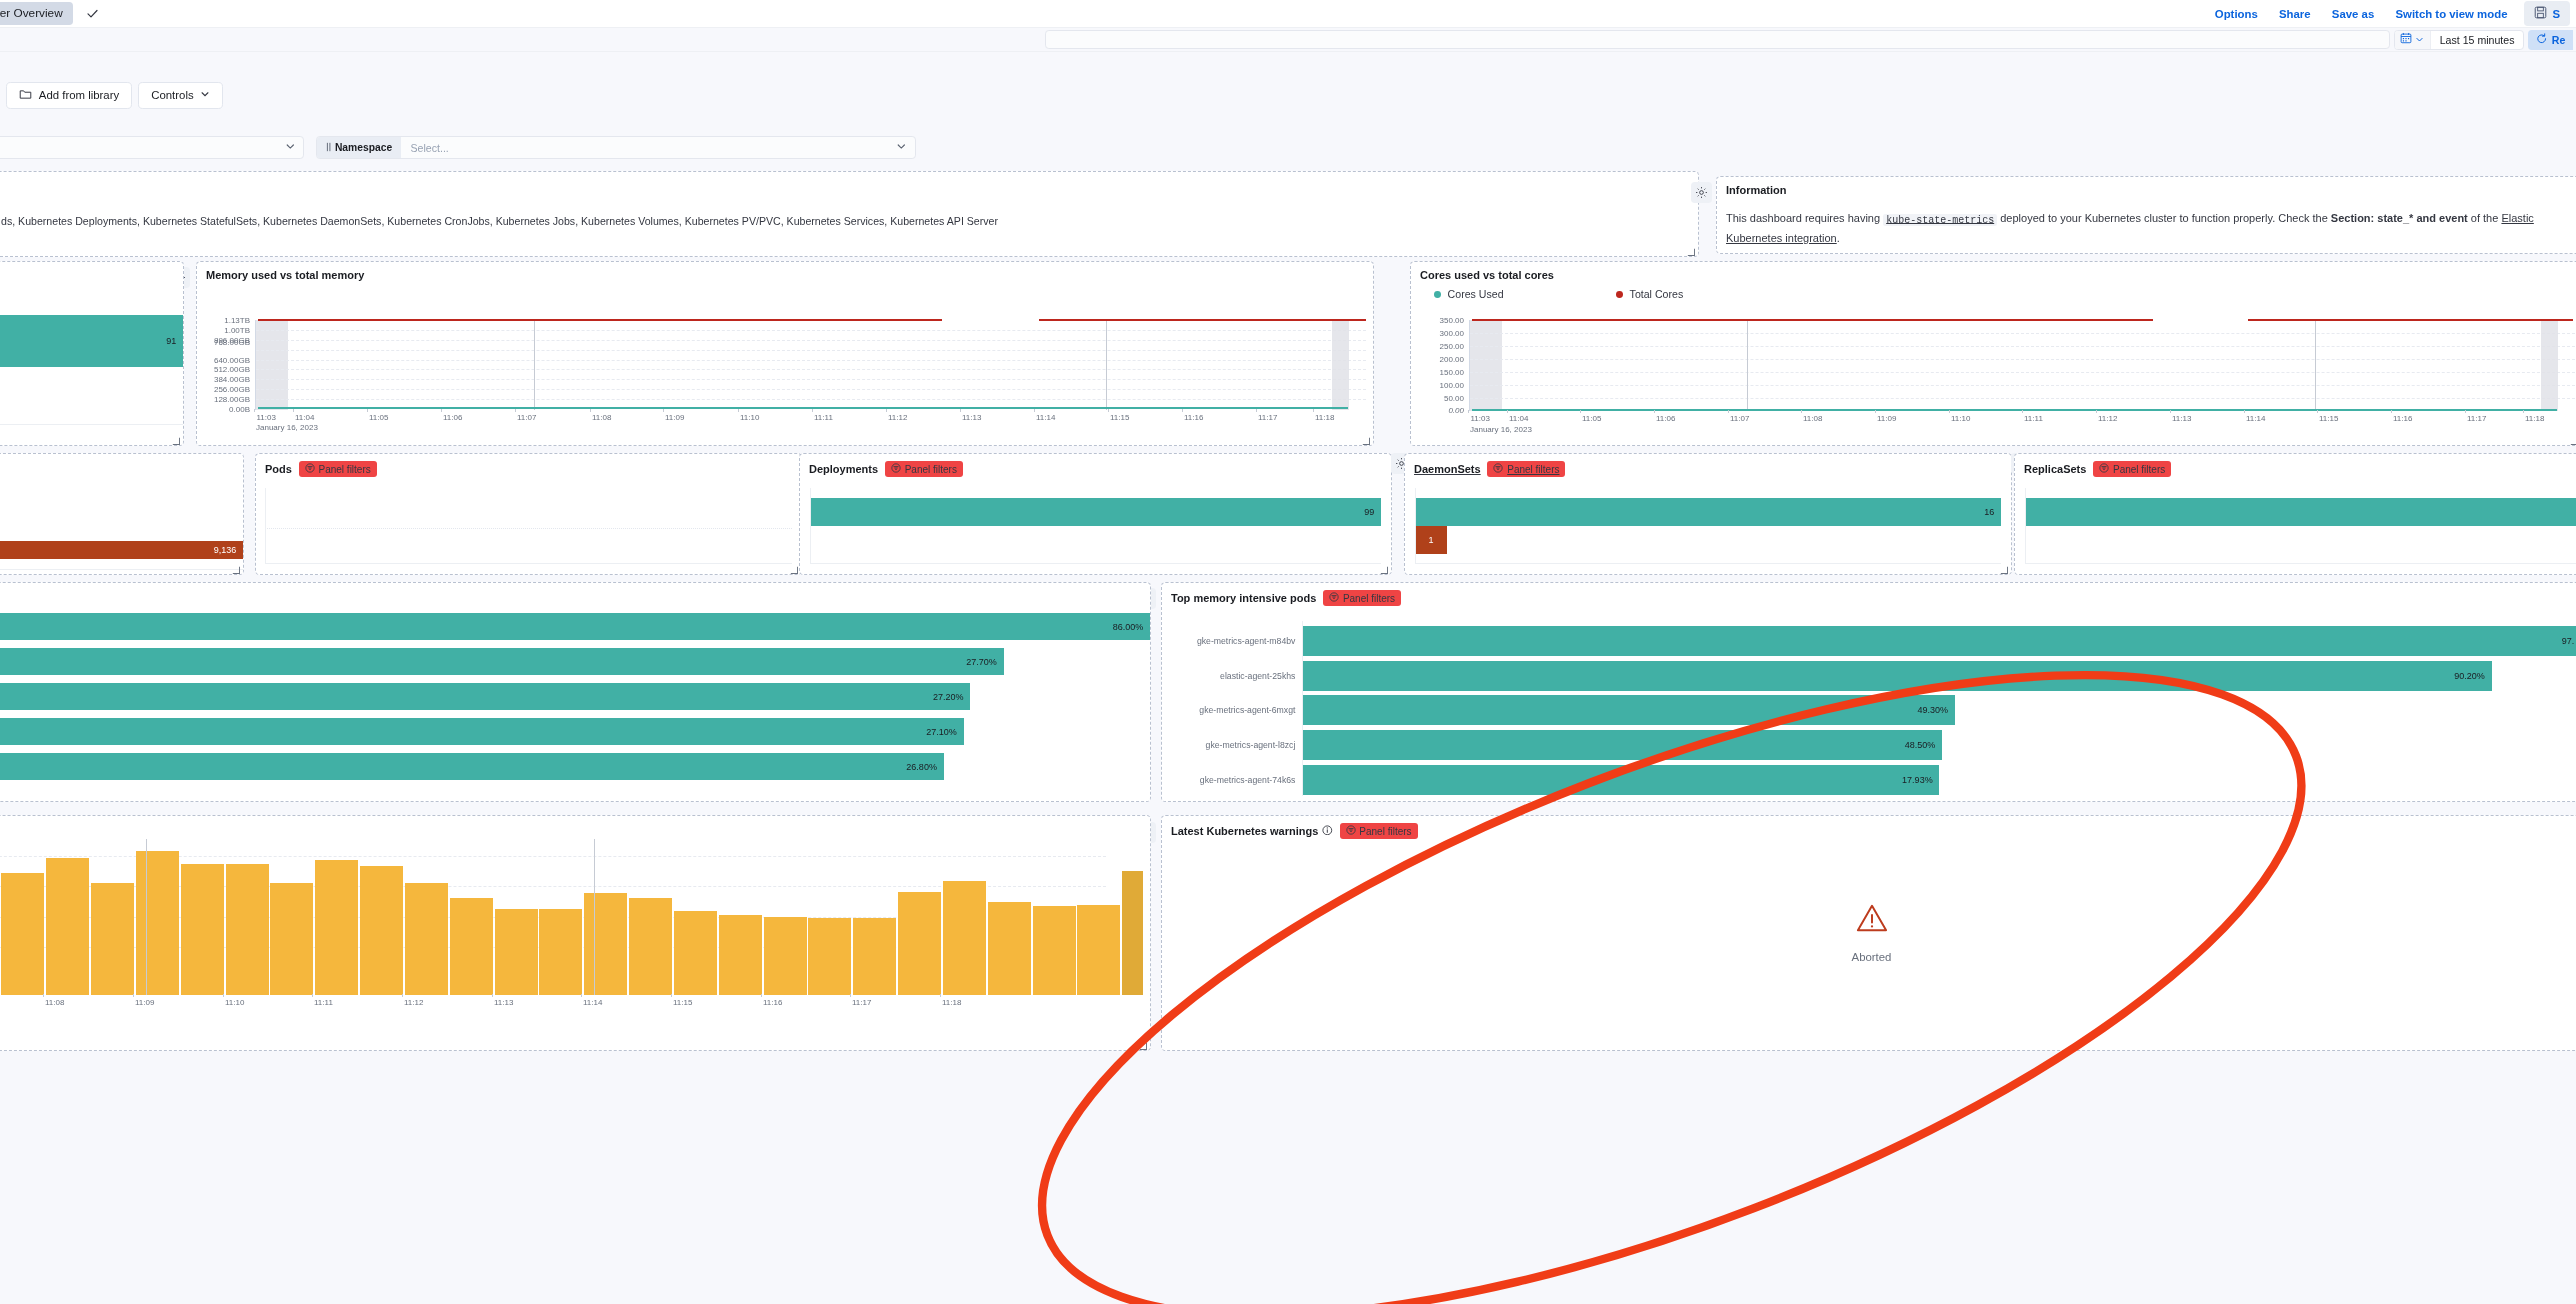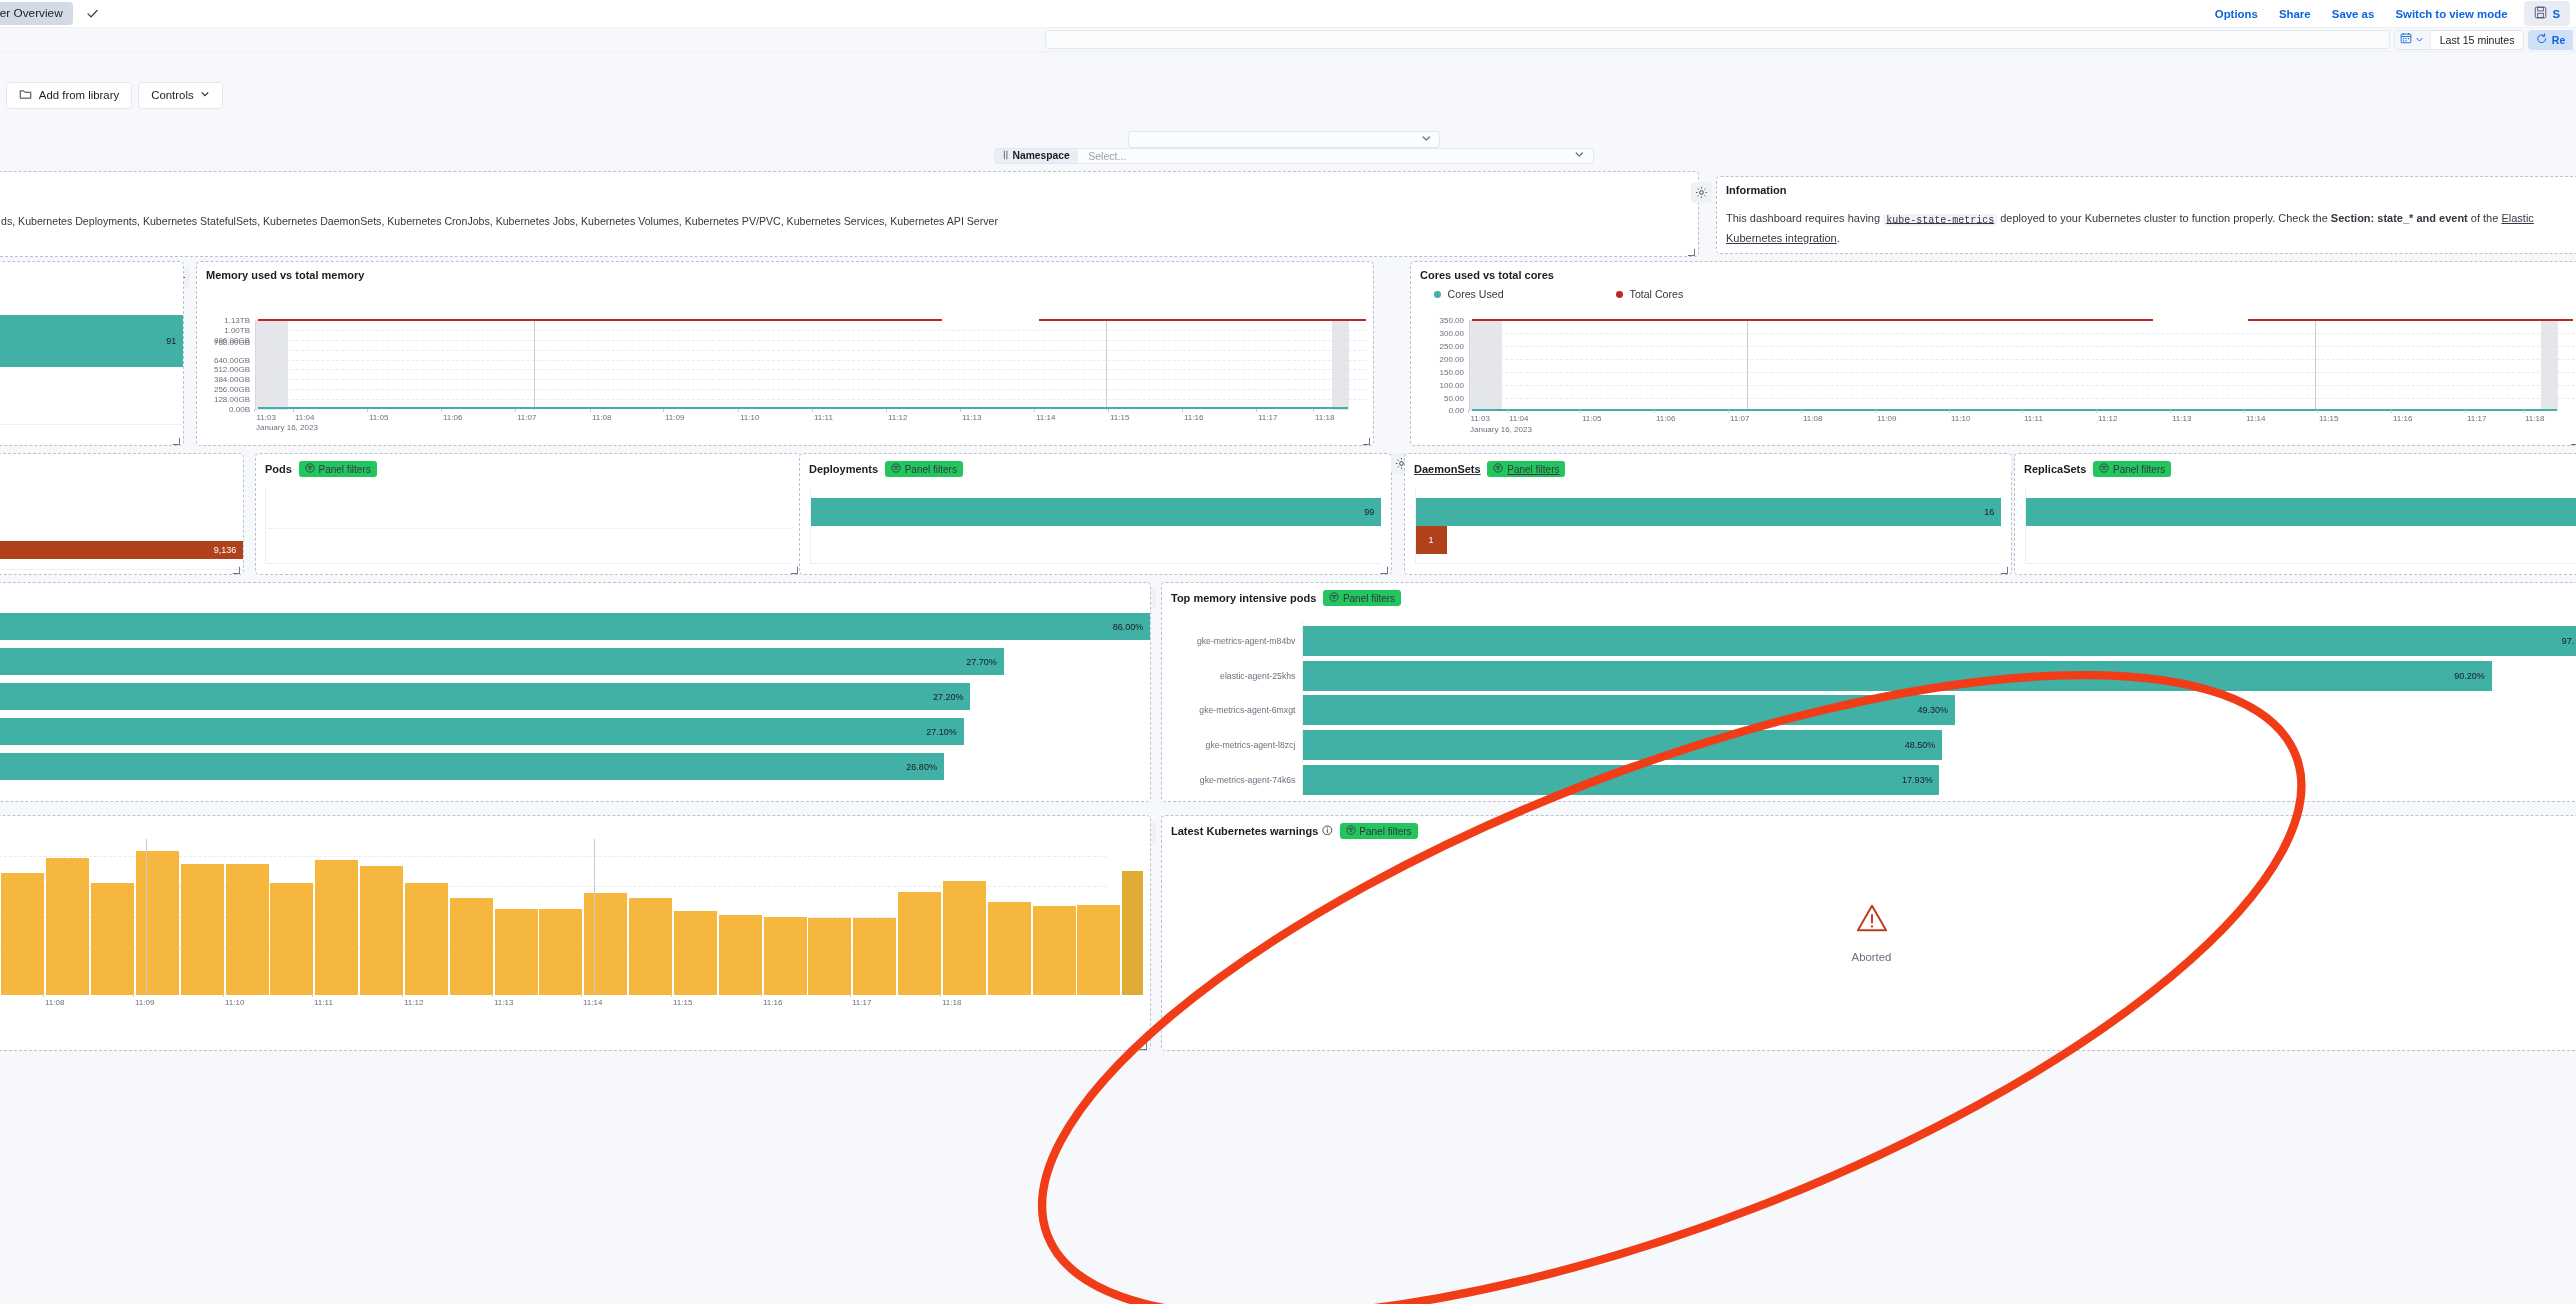--- a/index.html
+++ b/index.html
@@ -77,21 +77,21 @@
   .tb-btn {
     display: flex; align-items: center; gap: 6.8px;
     background: #fff; border: 0.8px solid #e2e6ee; border-radius: 4.6px;
     height: 27px; padding: 0 12px; font-size: 11.4px; color: #1a1c21;
   }
   .tb-btn.first { margin-left: 6px; }
 
   
   .controlsrow {
     position: absolute; left: 0; top: 131px; width: 2576px; height: 33px;
-    display: flex; align-items: center; flex-direction: column;
+    display: flex; align-items: center;
   }
   .ctrl-select {
     width: 312px; height: 23px; background: #fbfcfd;
     border: 0.8px solid #e4e7ee; border-radius: 3.8px;
     display: flex; align-items: center; justify-content: flex-end;
     padding-right: 7.6px; margin-left: -7.6px;
   }
   .ctrl-ns {
     display: flex; align-items: center; height: 23px; margin-left: 12px;
     border: 0.8px solid #e4e7ee; border-radius: 3.8px; overflow: hidden;
@@ -114,21 +114,21 @@
   }
   .panel-head {
     display: flex; align-items: center; gap: 6.8px;
     padding: 6.8px 9px 3px 9px;
   }
   .panel-title {
     font-size: 11px; font-weight: 700; color: #1a1c21; white-space: nowrap;
   }
   .filters-badge {
     display: flex; align-items: center; gap: 3.8px;
-    background: #22c55e; border-radius: 3px; padding: 2.3px 6px;
+    background: #ef4444; border-radius: 3px; padding: 2.3px 6px;
     font-size: 10px; color: #343741; white-space: nowrap;
   }
   .gear {
     position: absolute; top: 3.8px; right: 3.8px;
     width: 21px; height: 21px; background: #eef1f6; border-radius: 3.8px;
     display: flex; align-items: center; justify-content: center;
   }
   .resize-handle {
     position: absolute; right: 3px; bottom: 2.3px;
     width: 8.4px; height: 8.4px;

